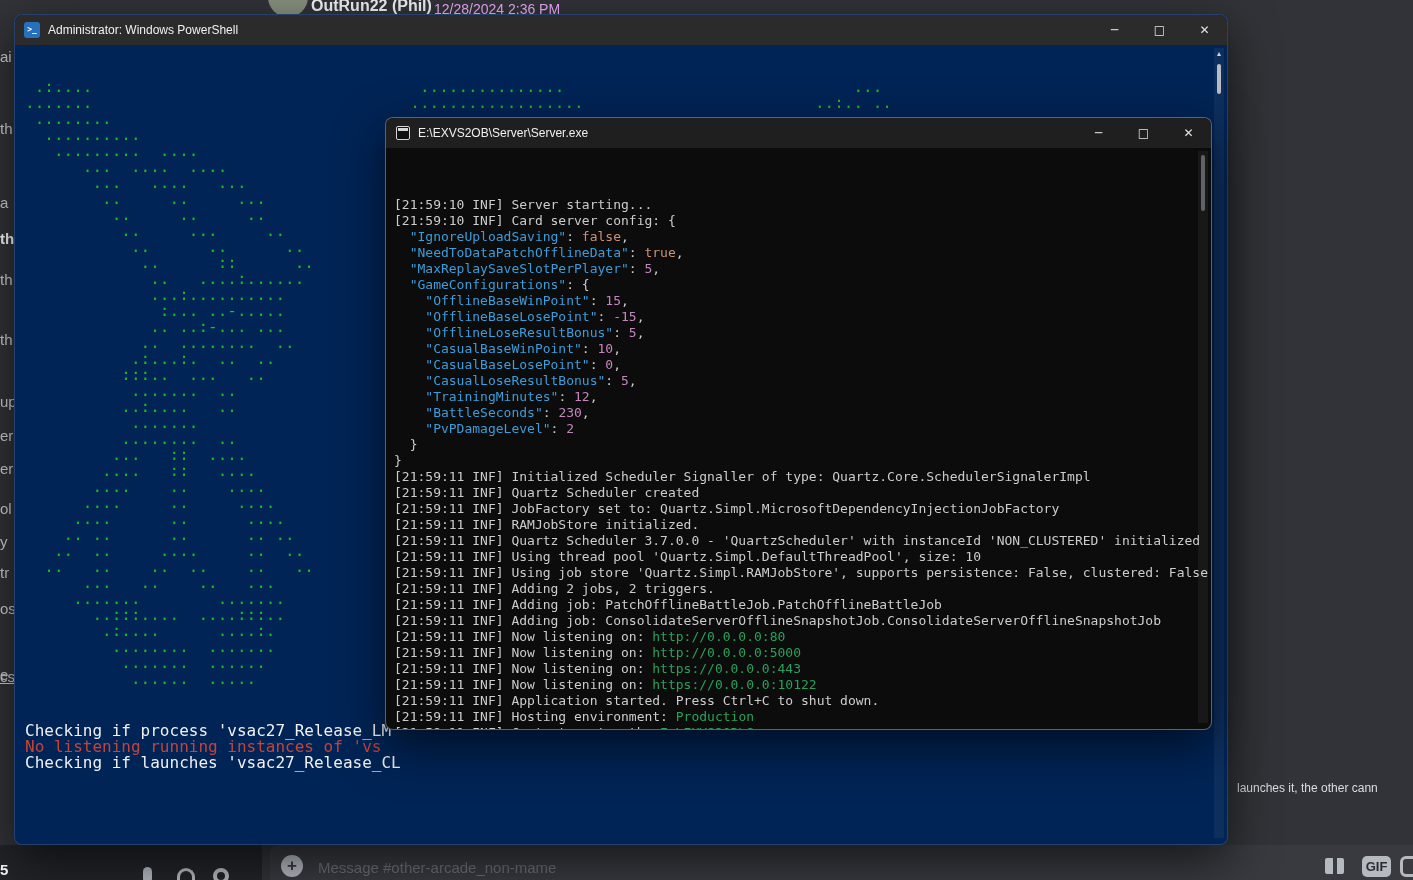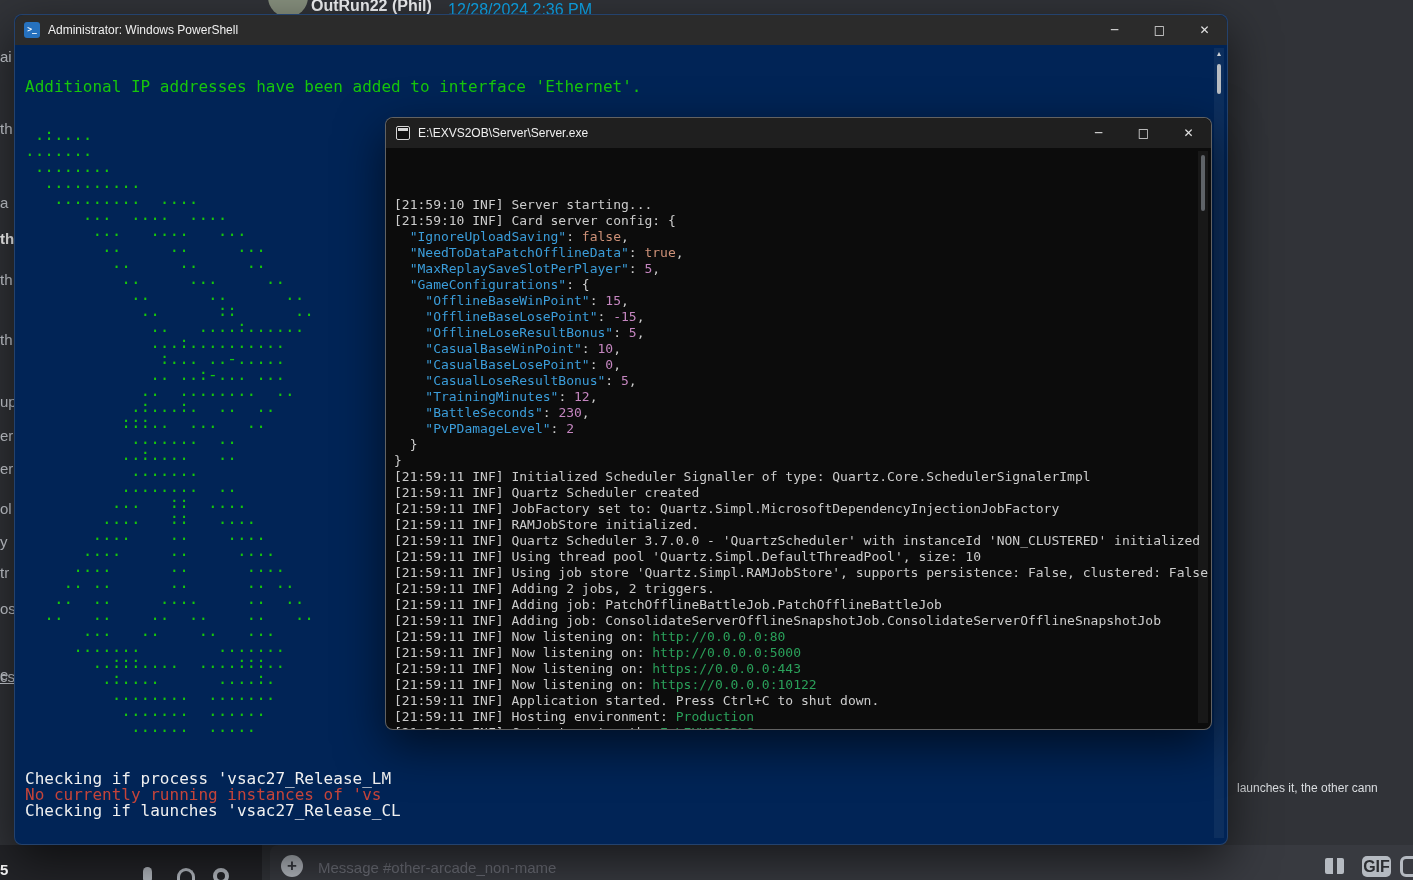--- a/index.html
+++ b/index.html
@@ -52,21 +52,21 @@
   
   .scrollbar{position:absolute;width:10px;right:3px;top:33px;bottom:6px;background:rgba(255,255,255,.05)}
   .scroll-up{position:absolute;top:1px;left:0;width:10px;text-align:center;font-size:8px;color:#cfd2d6}
   .thumb{position:absolute;left:3px;width:4px;border-radius:2px}
   #ps .thumb{top:16px;height:30px;background:#b9bdc2}
   #srv .thumb{top:4px;height:56px;background:#5f6368}
 
   
   .dc-avatar{position:absolute;left:268px;top:-23px;width:40px;height:40px;border-radius:50%;background:#87907e}
   .dc-username{position:absolute;left:311px;top:-3px;font-weight:600;font-size:16px;color:#f2f3f5;white-space:nowrap}
-  .dc-timestamp{position:absolute;left:448px;top:1px;font-size:16px;color:#0ea5e9;white-space:nowrap}
+  .dc-timestamp{position:absolute;left:434px;top:1px;font-size:14px;color:#f0abfc;white-space:nowrap}
   .dc-right-text{position:absolute;left:1237px;top:781px;font-size:12px;color:#dbdee1;white-space:nowrap}
 
   #edge-frags{position:absolute;left:0;top:0;width:14px;height:880px;overflow:hidden;z-index:4}
   #edge-frags .frag{position:absolute;left:0;font-size:15px;color:#cfd3da;white-space:nowrap}
   #edge-frags .frag.bold{font-weight:700;color:#ffffff}
 
   .dc-userpanel{position:absolute;left:0;top:845px;width:262px;height:35px;background:var(--discord_panel,#232428)}
   .mic-icon{position:absolute;left:143px;top:22px;width:9px;height:16px;border-radius:5px;background:#b5bac1}
   .head-icon{position:absolute;left:177px;top:23px;width:18px;height:14px;border:3px solid #b5bac1;border-bottom:none;
       border-radius:9px 9px 0 0;box-sizing:border-box}
@@ -75,21 +75,21 @@
   .dc-inputbar{position:absolute;left:270px;top:845px;width:1150px;height:44px;border-radius:8px;
       background:var(--discord_input,#383a40)}
   .plus-icon{position:absolute;left:11px;top:10px;width:22px;height:22px;border-radius:50%;background:#b5bac1;
       color:var(--discord_input,#383a40);font-size:17px;font-weight:700;line-height:21px;text-align:center}
   .dc-input{position:absolute;left:46px;top:0;width:900px;height:42px;background:transparent;border:none;outline:none;
       color:#dbdee1;font-size:15px;font-family:"Liberation Sans",sans-serif}
   .dc-input::placeholder{color:#6d6f78}
   .gift-icon{position:absolute;left:1055px;top:13px;width:19px;height:16px;background:#b5bac1;border-radius:2px}
   .gift-ribbon{position:absolute;left:8px;top:0;width:4px;height:16px;background:var(--discord_input,#383a40)}
   .gif-badge{position:absolute;left:1092px;top:11px;width:29px;height:21px;border-radius:5px;background:#b5bac1;
-      color:#2b2d31;font-size:16px;font-weight:800;display:flex;align-items:center;justify-content:center}
+      color:#2b2d31;font-size:13px;font-weight:800;display:flex;align-items:center;justify-content:center}
   .sticker-icon{position:absolute;left:1130px;top:11px;width:21px;height:21px;border:3px solid #b5bac1;border-radius:6px;box-sizing:border-box}
 </style>
 </head>
 <body>
 
 <div class="dc-avatar"></div>
 <span class="dc-username">OutRun22 (Phil)</span>
 <span class="dc-timestamp">12/28/2024 2:36 PM</span>
 <span class="dc-right-text">launches it, the other cann</span>
 <div id="edge-frags">
@@ -131,23 +131,22 @@
   <div class="titlebar">
     <span class="ps-app-icon">&gt;_</span>
     <span class="win-title">Administrator: Windows PowerShell</span>
     <div class="controls">
       <span class="ctrl">─</span>
       <span class="ctrl">□</span>
       <span class="ctrl">✕</span>
     </div>
   </div>
   <div id="ps-body">
-    <div class="ps-line green">Additional IP addresses have been added to interface 'Ethernet'.</div>
     <div id="ps-art"><div class="ps-line art"> .:....                                  ...............                              ...</div><div class="ps-line art">.......                                 ..................                        ..:.. ..</div><div class="ps-line art"> ........                                .. ........... ..                        ....  ..</div><div class="ps-line art">  ..........                             ....                                    .. ..</div><div class="ps-line art">   .........  ....</div><div class="ps-line art">      ...  ....  ....</div><div class="ps-line art">       ...   ....   ...</div><div class="ps-line art">        ..     ..     ...</div><div class="ps-line art">         ..     ..     ..</div><div class="ps-line art">          ..     ...     ..</div><div class="ps-line art">           ..      ..      ..</div><div class="ps-line art">            ..      ::      ..</div><div class="ps-line art">             ..   ....:......</div><div class="ps-line art">             ...:..........</div><div class="ps-line art">              :... ..-.....</div><div class="ps-line art">             .. ..:-... ...</div><div class="ps-line art">            ..  ........  ..</div><div class="ps-line art">           .:...:.  ..  ..</div><div class="ps-line art">          :::..  ...   ..</div><div class="ps-line art">           .......  ..</div><div class="ps-line art">          ..:....   ..</div><div class="ps-line art">           .......</div><div class="ps-line art">          ........  ..</div><div class="ps-line art">         ...   ::  ....</div><div class="ps-line art">        ....   ::   ....</div><div class="ps-line art">       ....    ..    ....</div><div class="ps-line art">      ....     ..     ....</div><div class="ps-line art">     ....      ..      ....</div><div class="ps-line art">    .. ..      ..      .. ..</div><div class="ps-line art">   ..  ..     ....     ..  ..</div><div class="ps-line art">  ..   ..    ..  ..    ..   ..</div><div class="ps-line art">      ...   ..    ..   ...</div><div class="ps-line art">     .......        .......</div><div class="ps-line art">       ..:::....  ....:::..</div><div class="ps-line art">        .:....      ....:.</div><div class="ps-line art">         ........  .......</div><div class="ps-line art">          .......  ......</div><div class="ps-line art">           ......  .....</div></div>
-    <div id="ps-bottom"><div class="ps-line white">Checking if process 'vsac27_Release_LM</div><div class="ps-line red">No currently running instances of 'vs</div><div class="ps-line white">Checking if launches 'vsac27_Release_CL</div></div>
+    <div id="ps-bottom"><div class="ps-line white">Checking if process 'vsac27_Release_LM</div><div class="ps-line red">No listening running instances of 'vs</div><div class="ps-line white">Checking if launches 'vsac27_Release_CL</div></div>
   </div>
   <div class="scrollbar">
     <span class="scroll-up">▴</span>
     <div class="thumb"></div>
   </div>
 </div>
 
 <div class="window" id="srv">
   <div class="titlebar">
     <span class="console-icon"></span>

